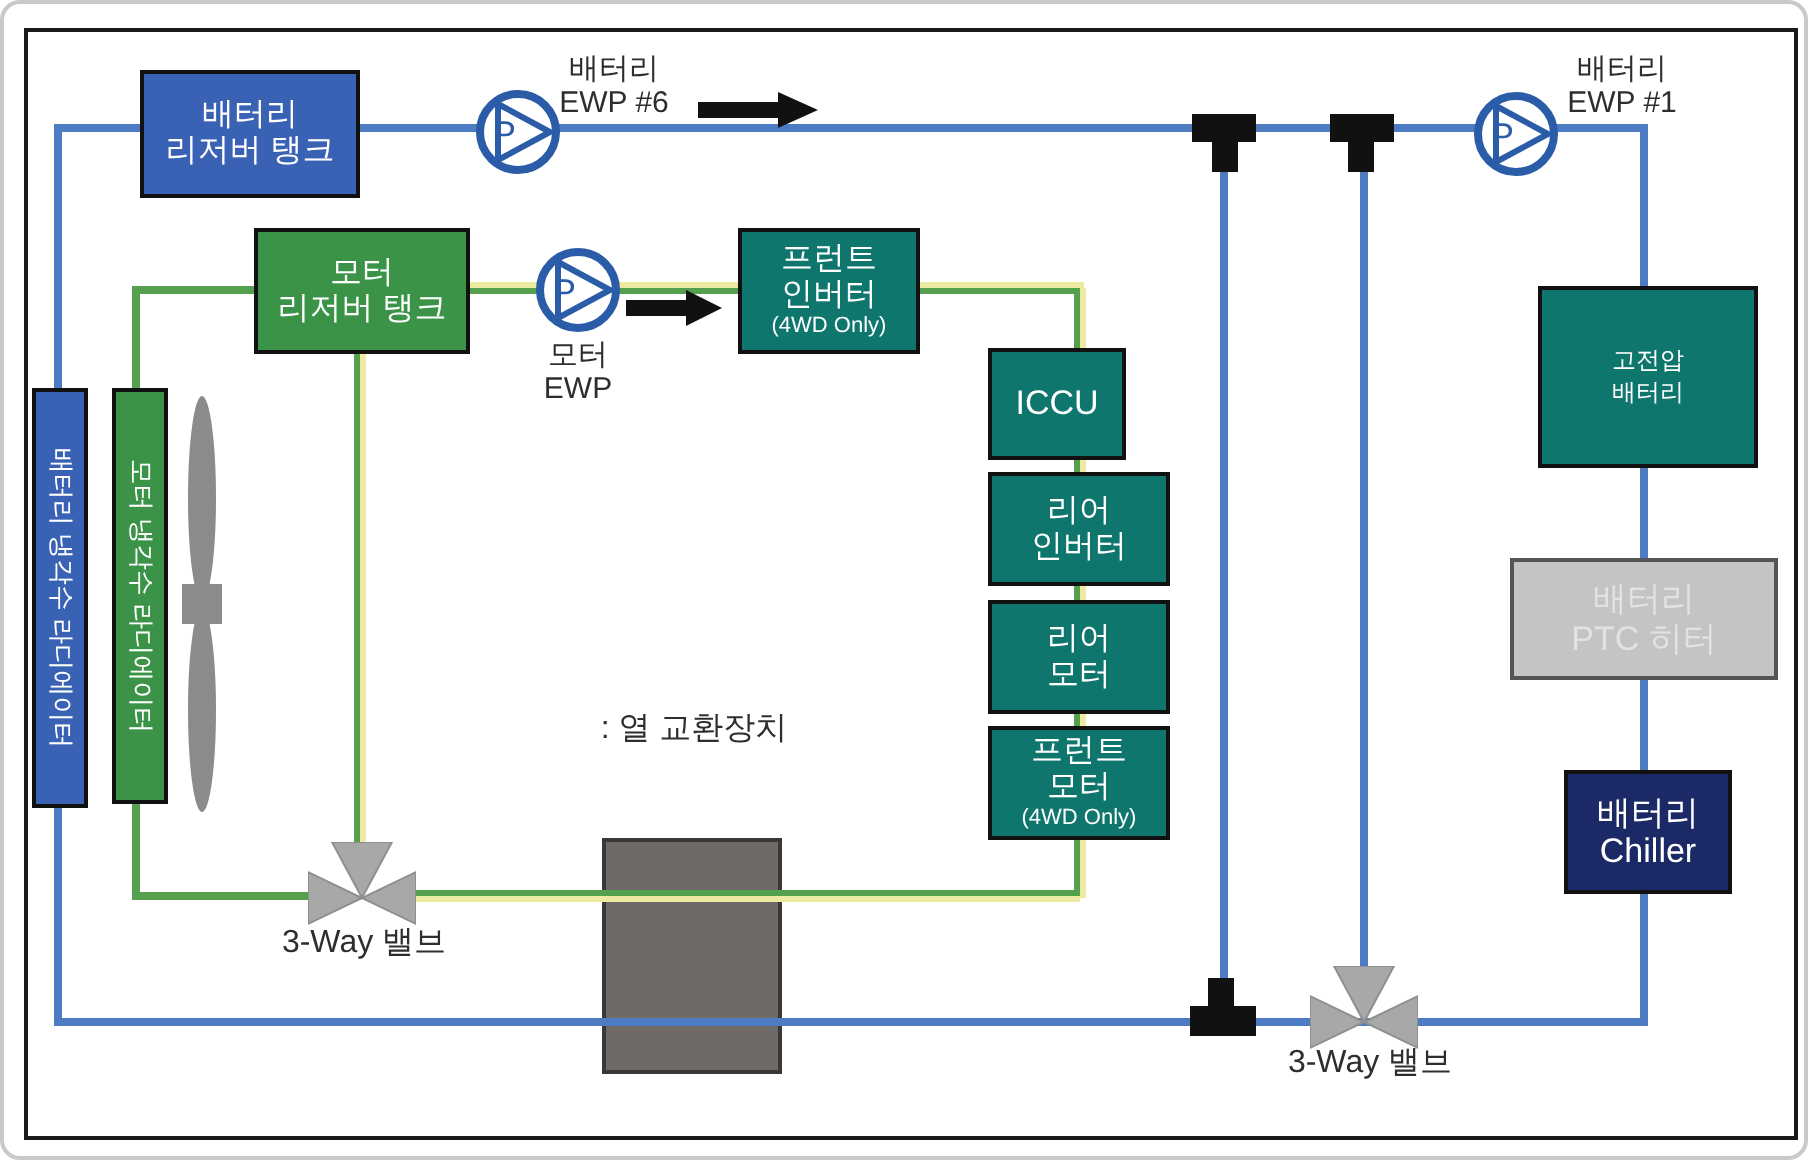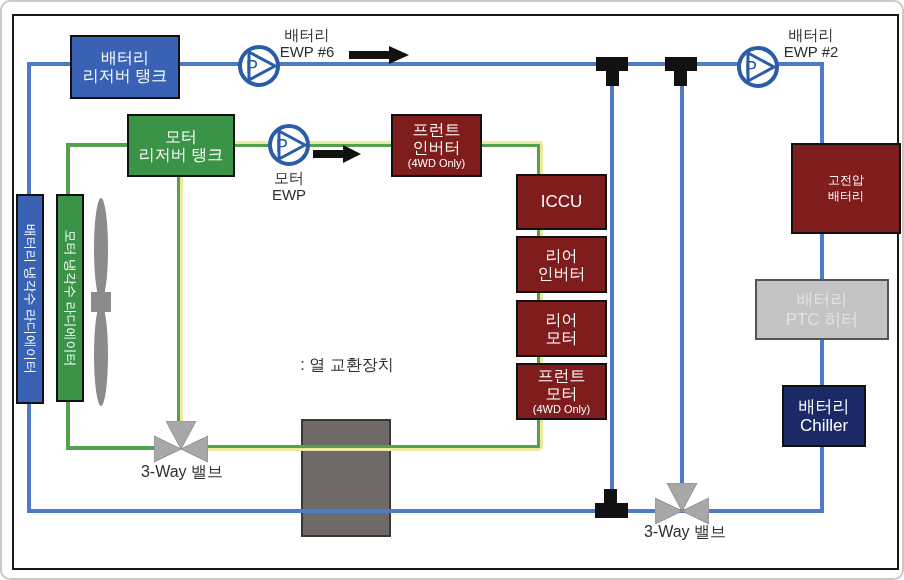--- a/index.html
+++ b/index.html
@@ -5,21 +5,21 @@
   html,body{margin:0;padding:0;background:#fff;font-family:"Liberation Sans",sans-serif;}
   .stage{position:relative;width:904px;height:580px;background:#ffffff;border:2px solid #c9c9c9;border-radius:10px;box-sizing:border-box;overflow:hidden;}
   .inner-border{position:absolute;left:10px;top:12px;width:887px;height:556px;border:2px solid #1a1a1a;box-sizing:border-box;}
   .line{position:absolute;}
   .blue{background:#4d7cc4;}
   .green{background:#55a04e;}
   .yellow{background:#ece9a0;}
   .box{position:absolute;display:flex;flex-direction:column;align-items:center;justify-content:center;text-align:center;box-sizing:border-box;border:2px solid #111;color:#fff;line-height:1.12;}
   .box-blue{background:#3a62b4;}
   .box-green{background:#3a9346;}
-  .box-red{background:#7f1d1d;margin-left:22px;}
+  .box-red{background:#0f766e;}
   .box-navy{background:#1b2a66;}
   .box-gray{background:#c4c4c4;border-color:#555;color:#e2e2e2;}
   .condenser{position:absolute;background:#6f6a68;border:2px solid #3c3838;box-sizing:border-box;}
   .t16{font-size:16px;}
   .t17{font-size:17px;}
   .t20{font-size:12px;}
   .t11{font-size:11px;}
   .lbl{position:absolute;text-align:center;color:#2e2e2e;font-size:15px;line-height:1.15;}
   .lbl-big{font-size:16px;}
   .vtext{position:absolute;left:50%;top:50%;transform:translate(-50%,-50%) rotate(90deg);white-space:nowrap;font-size:13px;color:#fff;}
@@ -65,21 +65,21 @@
     <div>모터</div>
     <div>리저버 탱크</div>
   </div>
 
   <div class="box box-red" style="left:367px;top:112px;width:91px;height:63px;">
     <div class="t16">프런트</div>
     <div class="t16">인버터</div>
     <div class="t11">(4WD Only)</div>
   </div>
 
-  <div class="box box-red" style="left:492px;top:172px;width:91px;height:56px;">
+  <div class="box box-red" style="left:492px;top:172px;width:69px;height:56px;">
     <div class="t17">ICCU</div>
   </div>
 
   <div class="box box-red t16" style="left:492px;top:234px;width:91px;height:57px;">
     <div>리어</div>
     <div>인버터</div>
   </div>
 
   <div class="box box-red t16" style="left:492px;top:298px;width:91px;height:57px;">
     <div>리어</div>
@@ -160,21 +160,21 @@
     <polygon points="0,15 0,41 27,28" fill="#a8a8a8" stroke="#8f8f8f" stroke-width="1"></polygon>
     <polygon points="54,15 54,41 27,28" fill="#a8a8a8" stroke="#8f8f8f" stroke-width="1"></polygon>
   </svg>
 
   <div class="lbl" style="left:268px;top:24px;width:74px;">
     <div>배터리</div>
     <div>EWP #6</div>
   </div>
   <div class="lbl" style="left:772px;top:24px;width:74px;">
     <div>배터리</div>
-    <div>EWP #2</div>
+    <div>EWP #1</div>
   </div>
   <div class="lbl" style="left:261px;top:167px;width:52px;">
     <div>모터</div>
     <div>EWP</div>
   </div>
   <div class="lbl lbl-big" style="left:270px;top:354px;width:150px;">
     <div>: 열 교환장치</div>
   </div>
   <div class="lbl lbl-big" style="left:116px;top:461px;width:128px;">
     <div>3-Way 밸브</div>

